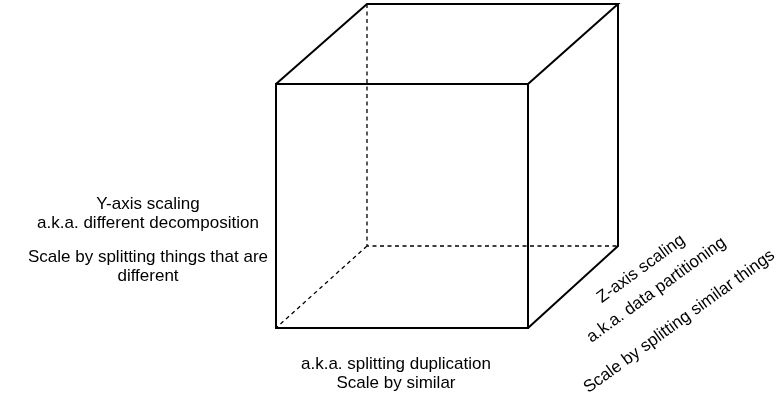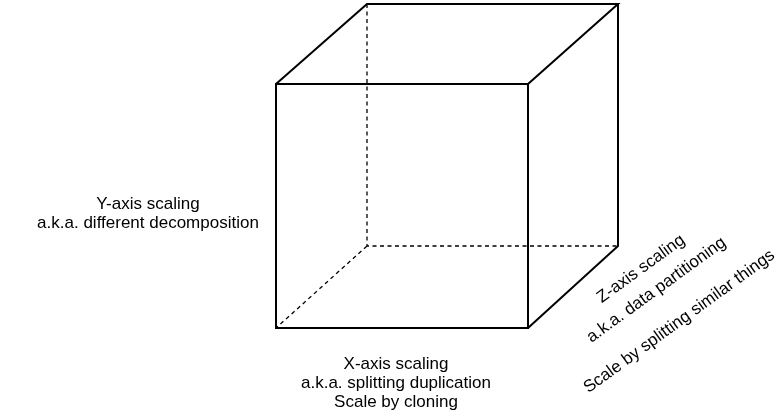--- a/index.html
+++ b/index.html
@@ -71,26 +71,26 @@
     <path d="M276,84 L367,4 L618,4 L528,84" fill="none" stroke="#000000" stroke-width="2" stroke-linejoin="miter"></path>
 
     <path d="M618,4 L618,246 L528,328" fill="none" stroke="#000000" stroke-width="2" stroke-linejoin="miter"></path>
 
     <path d="M367,4 L367,246 L618,246 M367,246 L276,328" fill="none" stroke="#000000" stroke-width="1.3" stroke-dasharray="4 3.5"></path>
   </svg>
 
   <div class="axis-label y-label">
     <div>Y-axis scaling</div>
     <div>a.k.a. different decomposition</div>
+    <div class="desc">Scale by splitting things that are different</div>
   </div>
 
   <div class="axis-label x-label">
-    <div>X-axis scaling</div>
     <div>a.k.a. splitting duplication</div>
-    <div>Scale by cloning</div>
+    <div>Scale by similar</div>
   </div>
 
   <div class="axis-label z-label">
     <div>Z-axis scaling</div>
     <div>a.k.a. data partitioning</div>
     <div class="desc">Scale by splitting similar things</div>
   </div>
 
 </div>
 

